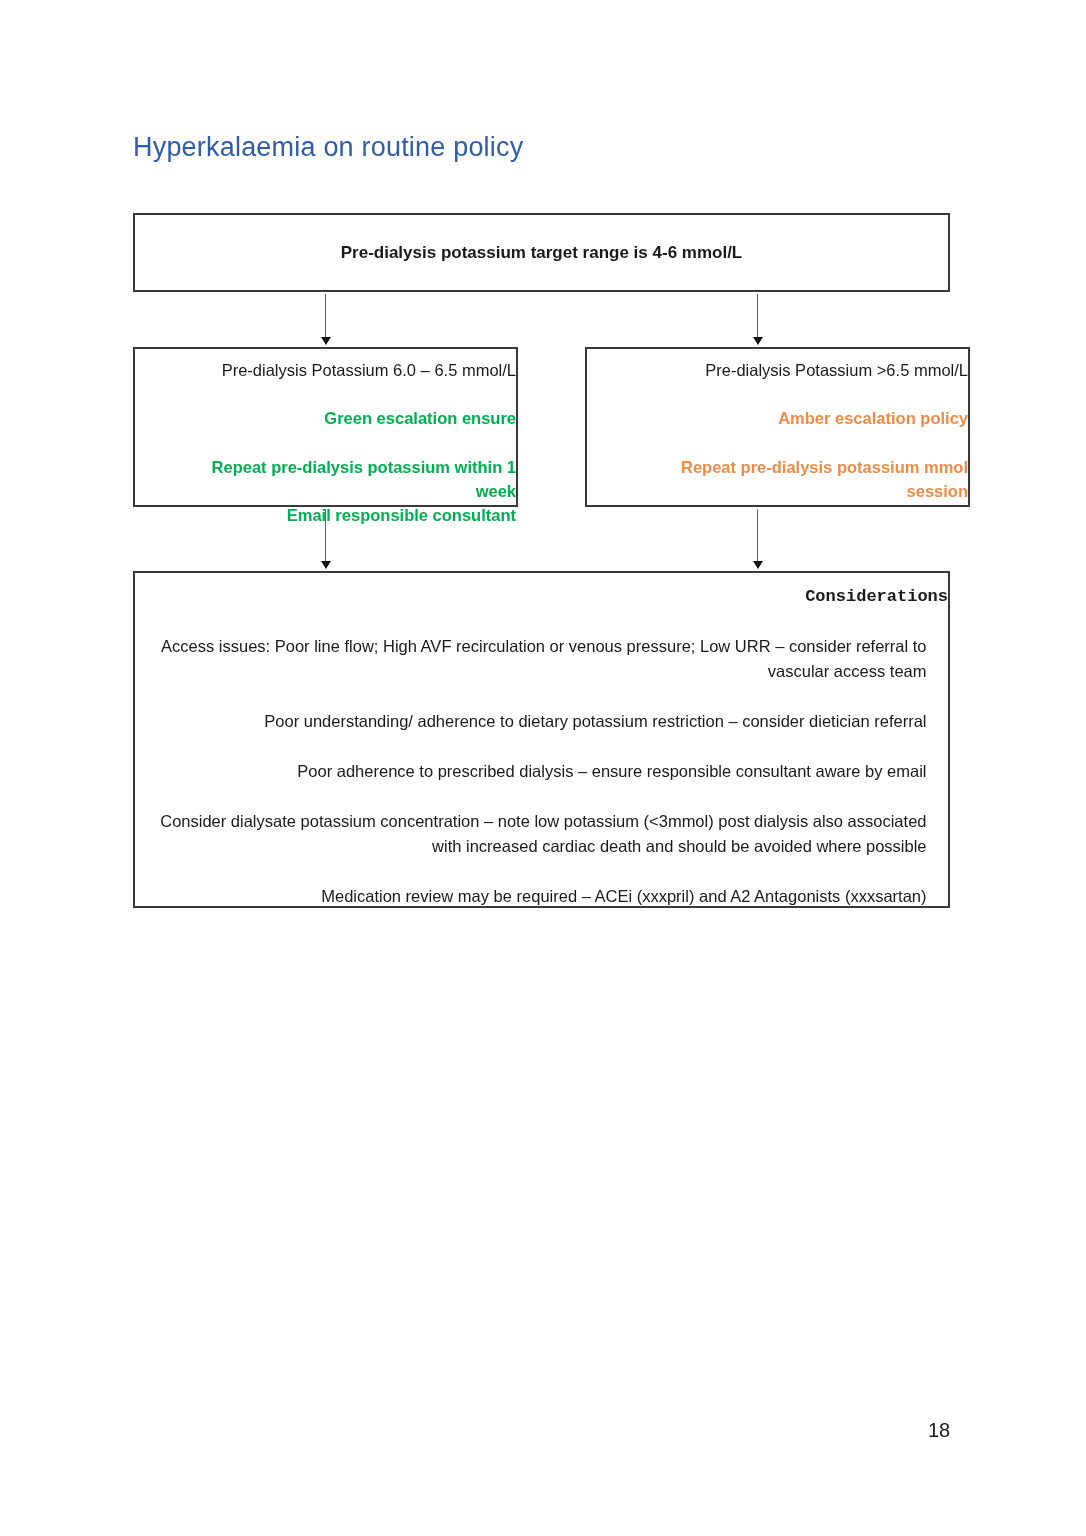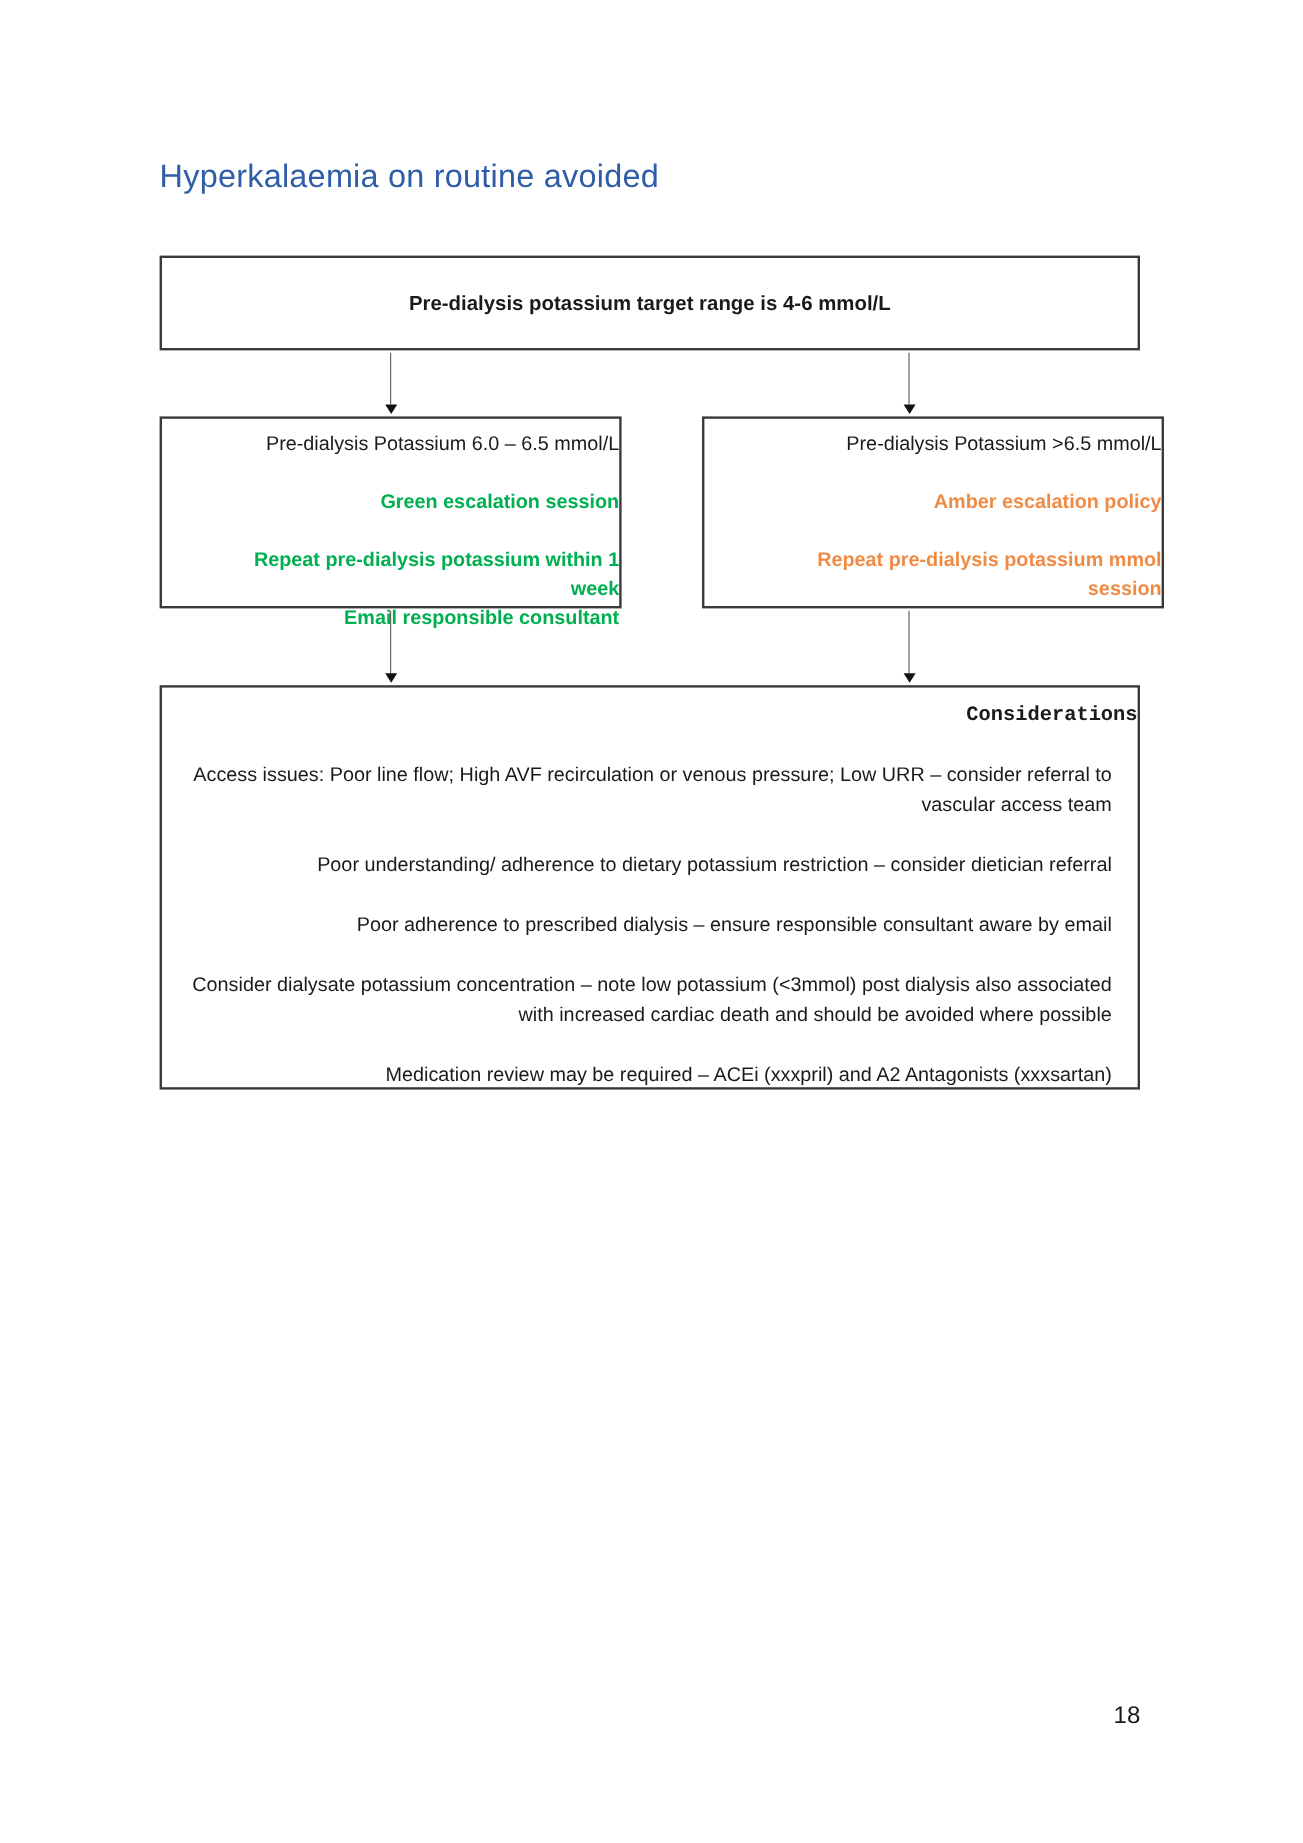--- a/index.html
+++ b/index.html
@@ -105,32 +105,32 @@
     top: 1419px;
     font-size: 20px;
     color: #1a1a1a;
   }
 </style>
 </head>
 <body>
 
 <div class="page">
 
-  <h1 class="page-title">Hyperkalaemia on routine avoided</h1>
+  <h1 class="page-title">Hyperkalaemia on routine policy</h1>
 
   <div class="box top-box">
     <p>Pre-dialysis potassium target range is 4-6 mmol/L</p>
   </div>
 
   <div class="arrow arrow-top-left"></div>
   <div class="arrow arrow-top-right"></div>
 
   <div class="box mid-box green-box">
     <p class="criteria-line">Pre-dialysis Potassium 6.0 – 6.5 mmol/L</p>
-    <p class="policy-line green-text">Green escalation session</p>
+    <p class="policy-line green-text">Green escalation ensure</p>
     <p class="action-line-1 green-text">Repeat pre-dialysis potassium within 1 week</p>
     <p class="action-line-2 green-text">Email responsible consultant</p>
   </div>
 
   <div class="box mid-box amber-box">
     <p class="criteria-line">Pre-dialysis Potassium &gt;6.5 mmol/L</p>
     <p class="policy-line amber-text">Amber escalation policy</p>
     <p class="action-line-1 amber-text">Repeat pre-dialysis potassium mmol session</p>
   </div>
 

